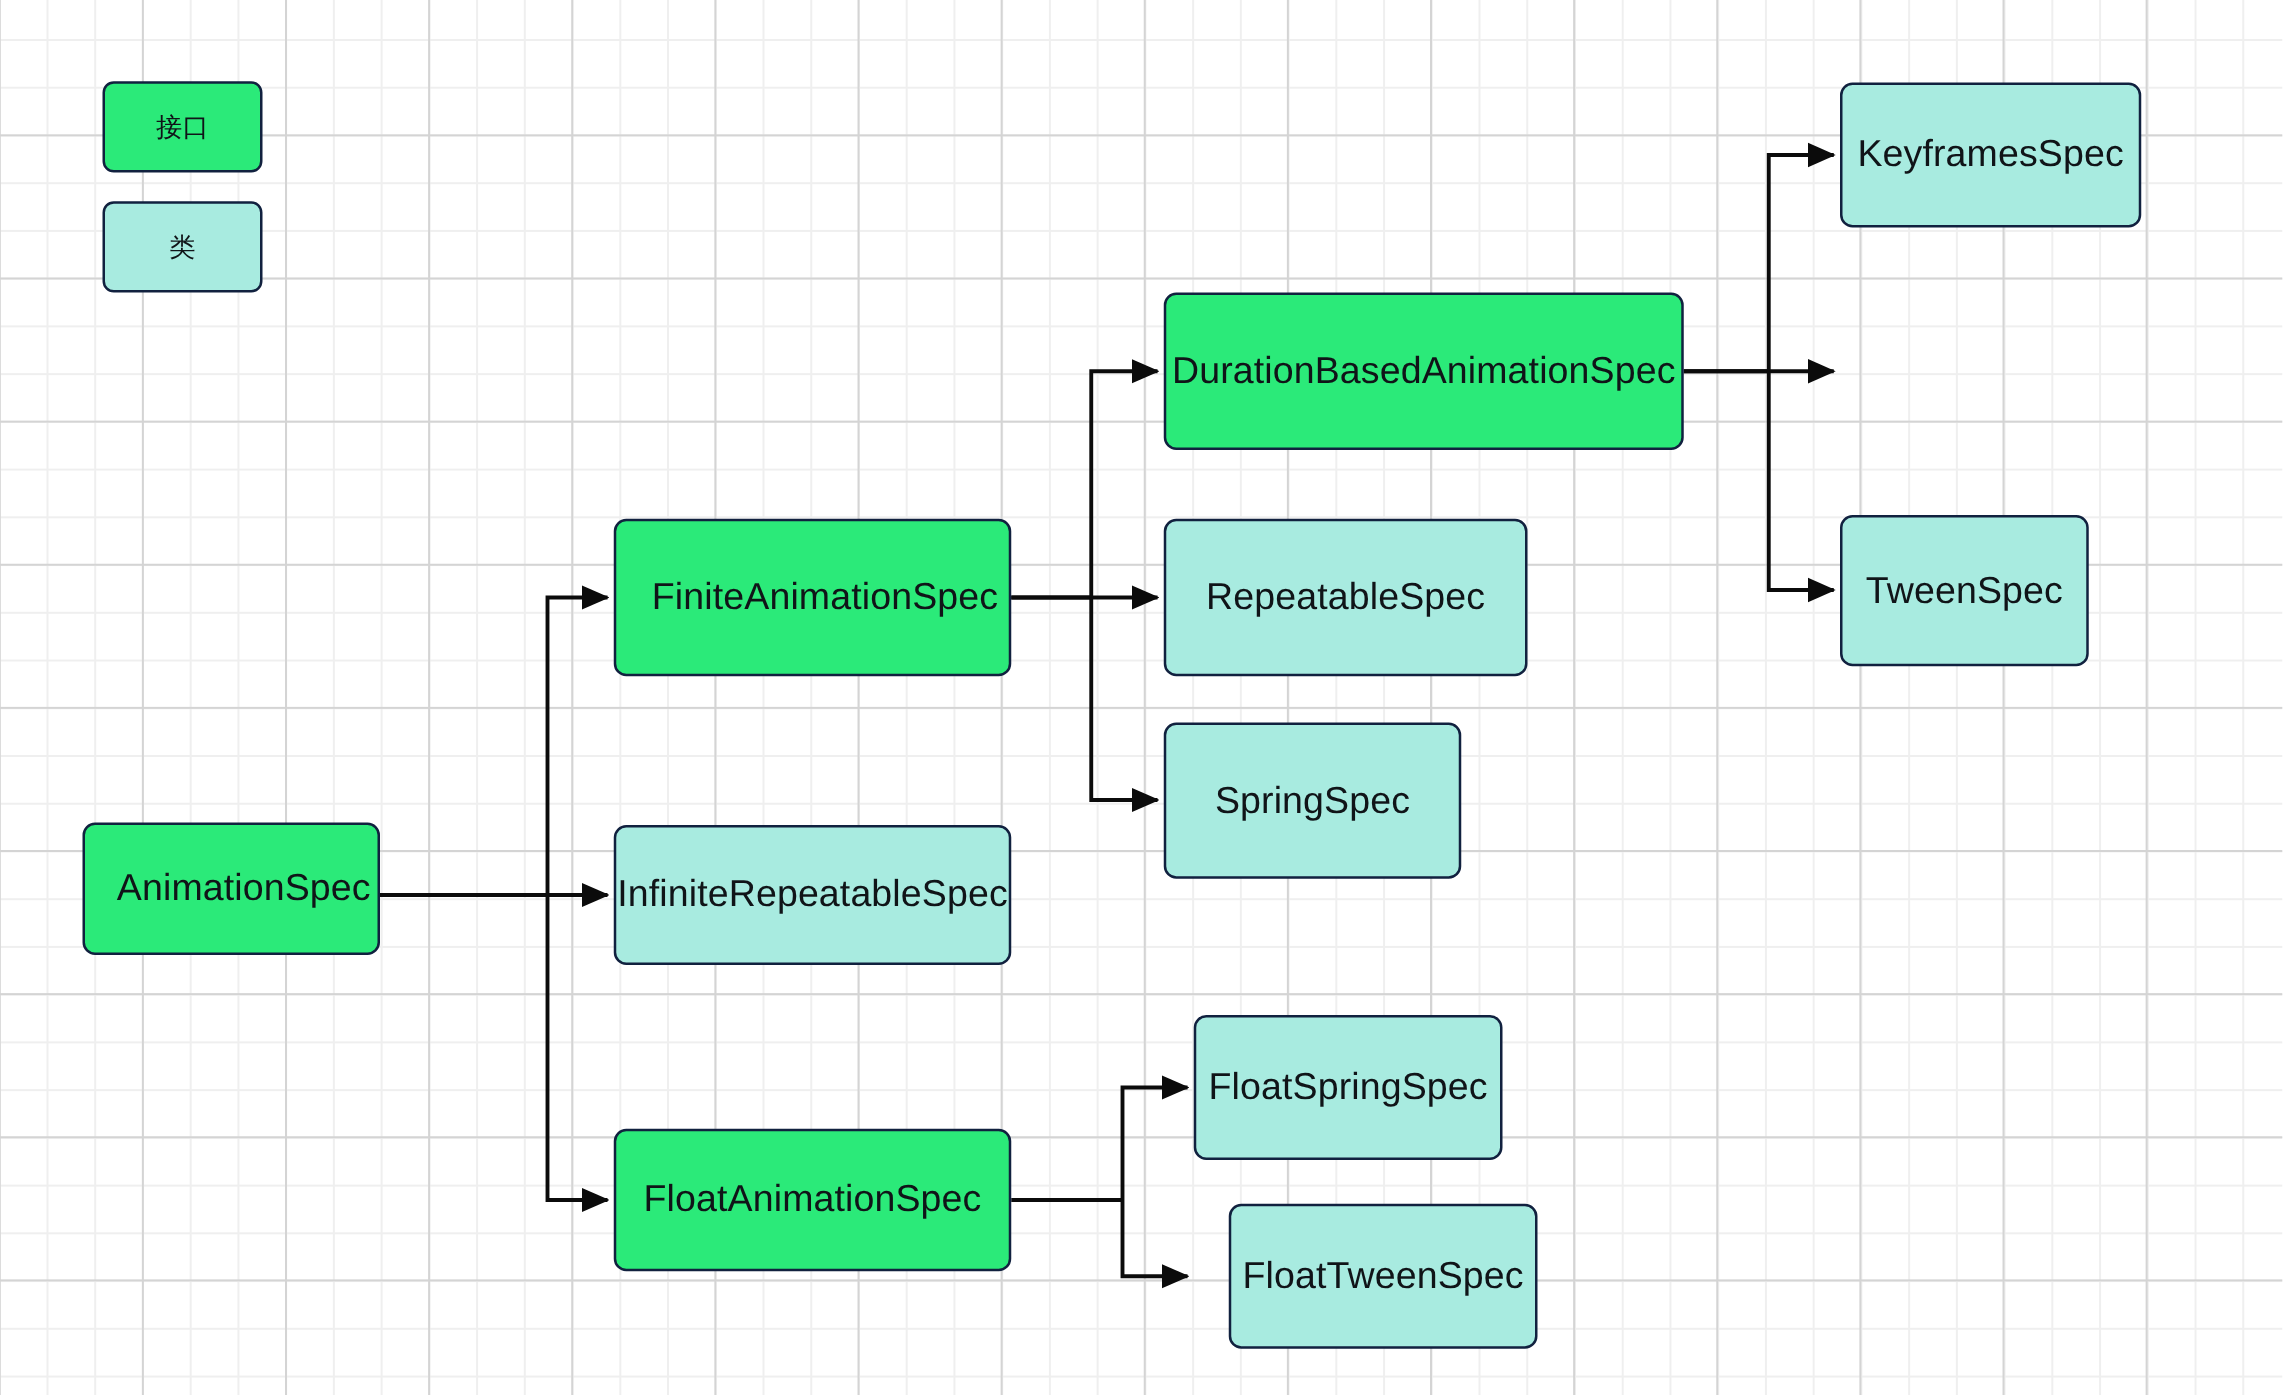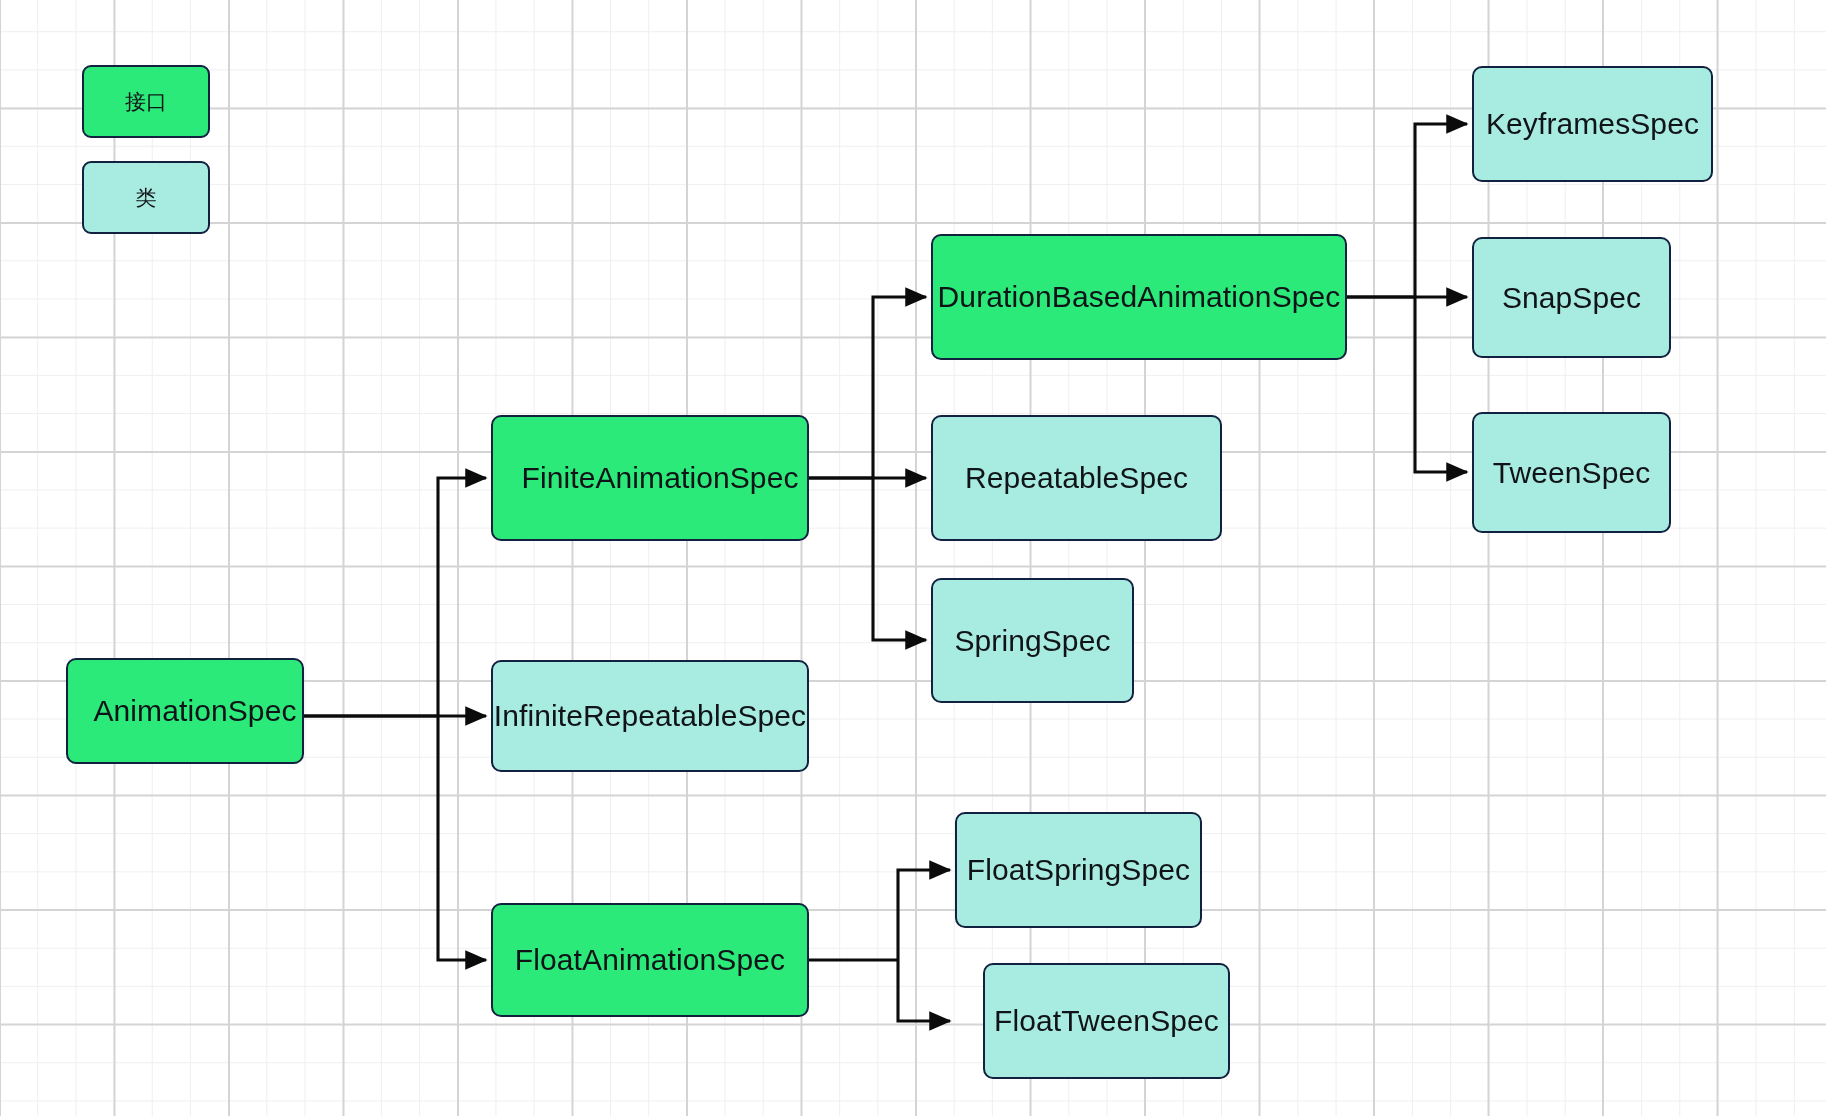--- a/index.html
+++ b/index.html
@@ -107,32 +107,29 @@
   </div>
   <div class="node iface" id="float-animation-spec" style="left: 491px; top: 903px; width: 318px; height: 114px;">
     <span>FloatAnimationSpec</span>
   </div>
   <div class="node iface" id="duration-based-animation-spec" style="left: 931px; top: 234px; width: 416px; height: 126px;">
     <span>DurationBasedAnimationSpec</span>
   </div>
   <div class="node klass" id="repeatable-spec" style="left: 931px; top: 415px; width: 291px; height: 126px;">
     <span>RepeatableSpec</span>
   </div>
-  <div class="node klass" id="spring-spec" style="left: 931px; top: 578px; width: 203px; height: 125px; text-align: right;">
+  <div class="node klass" id="spring-spec" style="left: 931px; top: 578px; width: 238px; height: 125px; text-align: right;">
     <span>SpringSpec</span>
   </div>
   <div class="node klass" id="float-spring-spec" style="left: 955px; top: 812px; width: 247px; height: 116px; text-align: right;">
     <span>FloatSpringSpec</span>
   </div>
   <div class="node klass" id="float-tween-spec" style="left: 955px; top: 963px; width: 247px; height: 116px; margin-left: 28px;">
     <span>FloatTweenSpec</span>
   </div>
   <div class="node klass" id="keyframes-spec" style="left: 1472px; top: 66px; width: 241px; height: 116px;">
     <span>KeyframesSpec</span>
   </div>
-  <div class="node klass" id="snap-spec" style="left: 1472px; top: 237px; width: 199px; height: 121px;">
-    <span>SnapSpec</span>
-  </div>
   <div class="node klass" id="tween-spec" style="left: 1472px; top: 412px; width: 199px; height: 121px;">
     <span>TweenSpec</span>
   </div>
 
 </div>
 
 </body></html>

